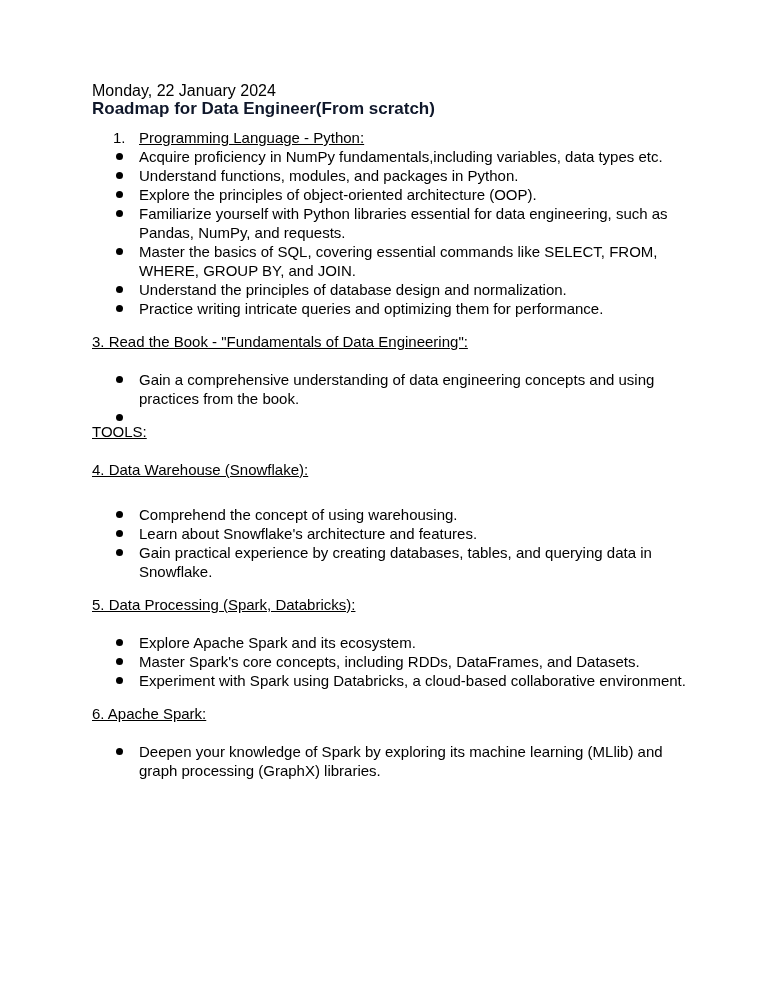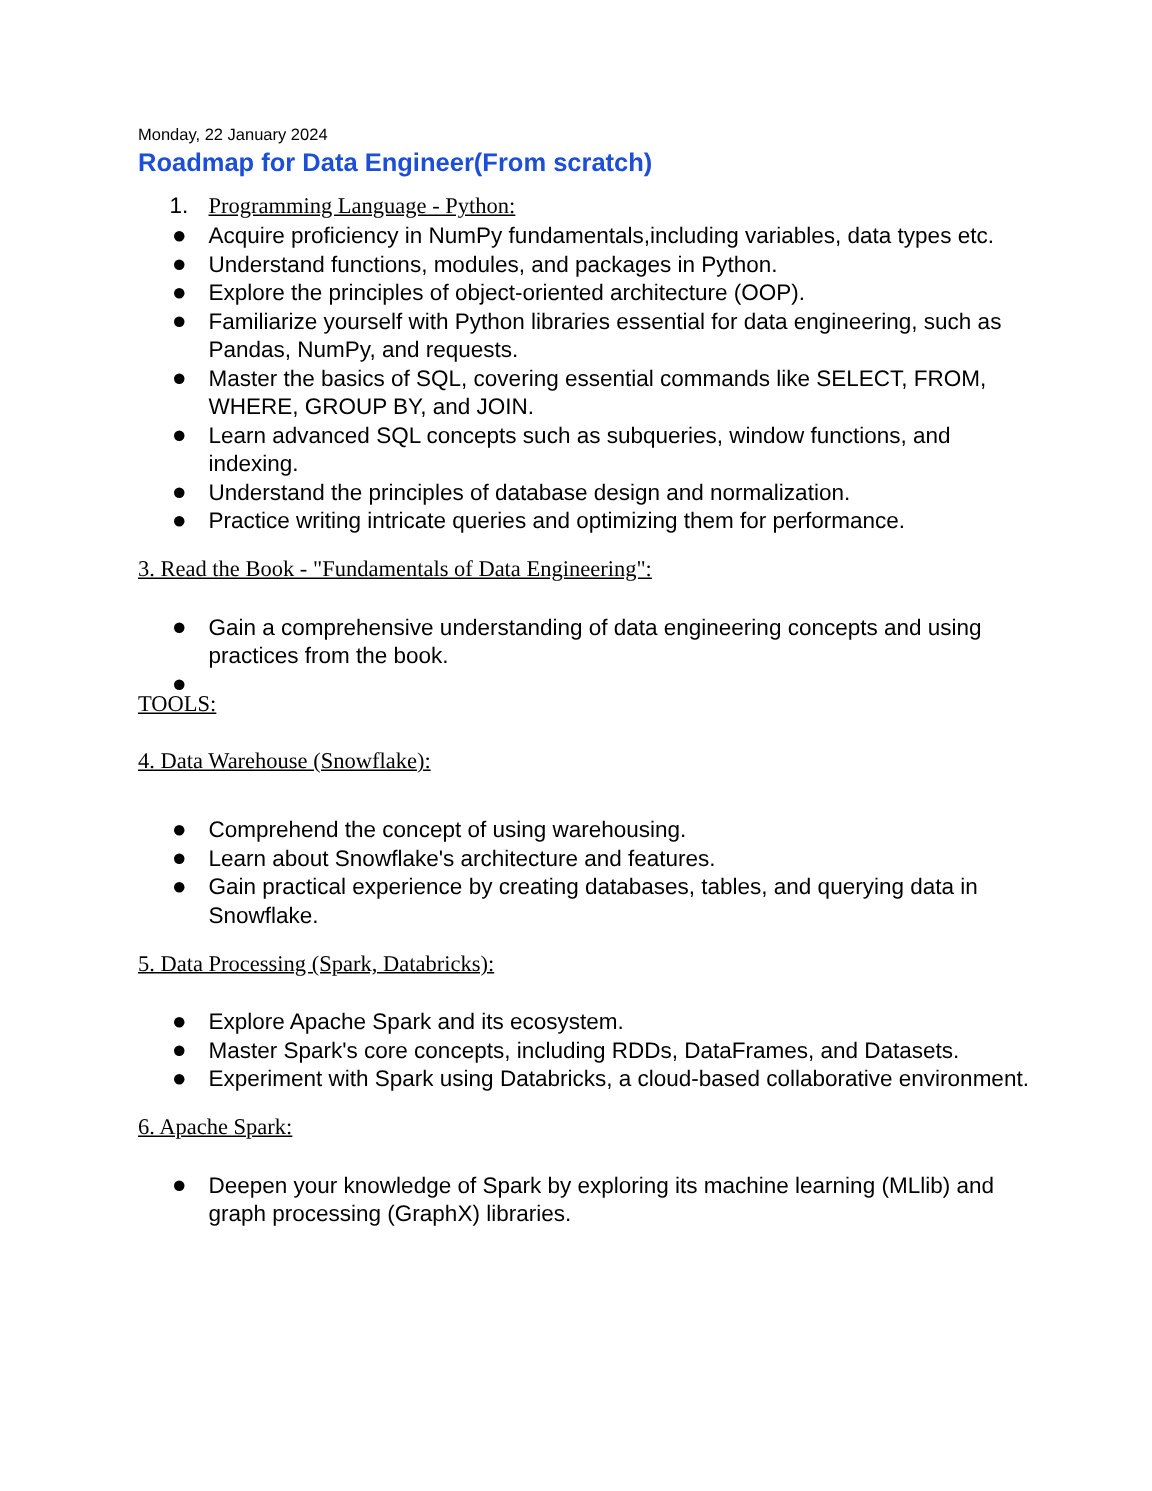--- a/index.html
+++ b/index.html
@@ -1,26 +1,26 @@
 <!DOCTYPE html>
 <html><head>
 <meta charset="utf-8">
 <style>
   html, body { margin: 0; padding: 0; background: #ffffff; }
   body {
     width: 768px; height: 994px; position: relative; overflow: hidden;
     font-family: "Liberation Sans", sans-serif; color: #000000;
   }
   .page { position: absolute; left: 92px; top: 84px; width: 600px; }
-  .date { font-size: 11px; line-height: 13px; color: #000; }
-  .title { font-size: 17px; font-weight: bold; color: #1d4ed8; line-height: 22px; margin-top: 1px; margin-bottom: 8px; }
+  .date { font-size: 16px; line-height: 13px; color: #000; }
+  .title { font-size: 17px; font-weight: bold; color: #0f172a; line-height: 22px; margin-top: 1px; margin-bottom: 8px; }
   .numbered { list-style: none; margin: 0; padding: 0; }
   .numbered li { position: relative; padding-left: 47px; font-size: 15px; line-height: 19px; }
   .numbered .num { position: absolute; left: 21px; top: 0; }
-  .heading { font-size: 15px; line-height: 19px; text-decoration: underline; font-family: Liberation Serif, serif; }
+  .heading { font-size: 15px; line-height: 19px; text-decoration: underline; }
   ul.bullets { list-style: none; margin: 0; padding: 0; }
   ul.bullets li { position: relative; padding-left: 47px; font-size: 15px; line-height: 19px; }
   ul.bullets li .dot { position: absolute; left: 24px; top: 6px; width: 7px; height: 7px; border-radius: 50%; background: #000; }
   .section-head { margin-top: 14px; margin-bottom: 19px; }
   .first-bullets { margin-top: 0; }
 </style>
 </head>
 <body>
 
 <div class="page">
@@ -35,21 +35,20 @@
   </ol>
   <ul class="bullets first-bullets">
     <li><span class="dot"></span><span>Acquire proficiency in NumPy fundamentals,including variables, data types etc.</span></li>
     <li><span class="dot"></span><span>Understand functions, modules, and packages in Python.</span></li>
     <li><span class="dot"></span><span>Explore the principles of object-oriented architecture (OOP).</span></li>
     <li><span class="dot"></span><span>Familiarize yourself with Python libraries essential for data engineering, such as Pandas, NumPy, and requests.</span></li>
   </ul>
 
   <ul class="bullets">
     <li><span class="dot"></span><span>Master the basics of SQL, covering essential commands like SELECT, FROM, WHERE, GROUP BY, and JOIN.</span></li>
-    <li><span class="dot"></span><span>Learn advanced SQL concepts such as subqueries, window functions, and indexing.</span></li>
     <li><span class="dot"></span><span>Understand the principles of database design and normalization.</span></li>
     <li><span class="dot"></span><span>Practice writing intricate queries and optimizing them for performance.</span></li>
   </ul>
 
   <div class="heading section-head">3. Read the Book - "Fundamentals of Data Engineering":</div>
   <ul class="bullets">
     <li><span class="dot"></span><span>Gain a comprehensive understanding of data engineering concepts and using practices from the book.</span></li>
     <li><span class="dot"></span></li>
   </ul>
 

